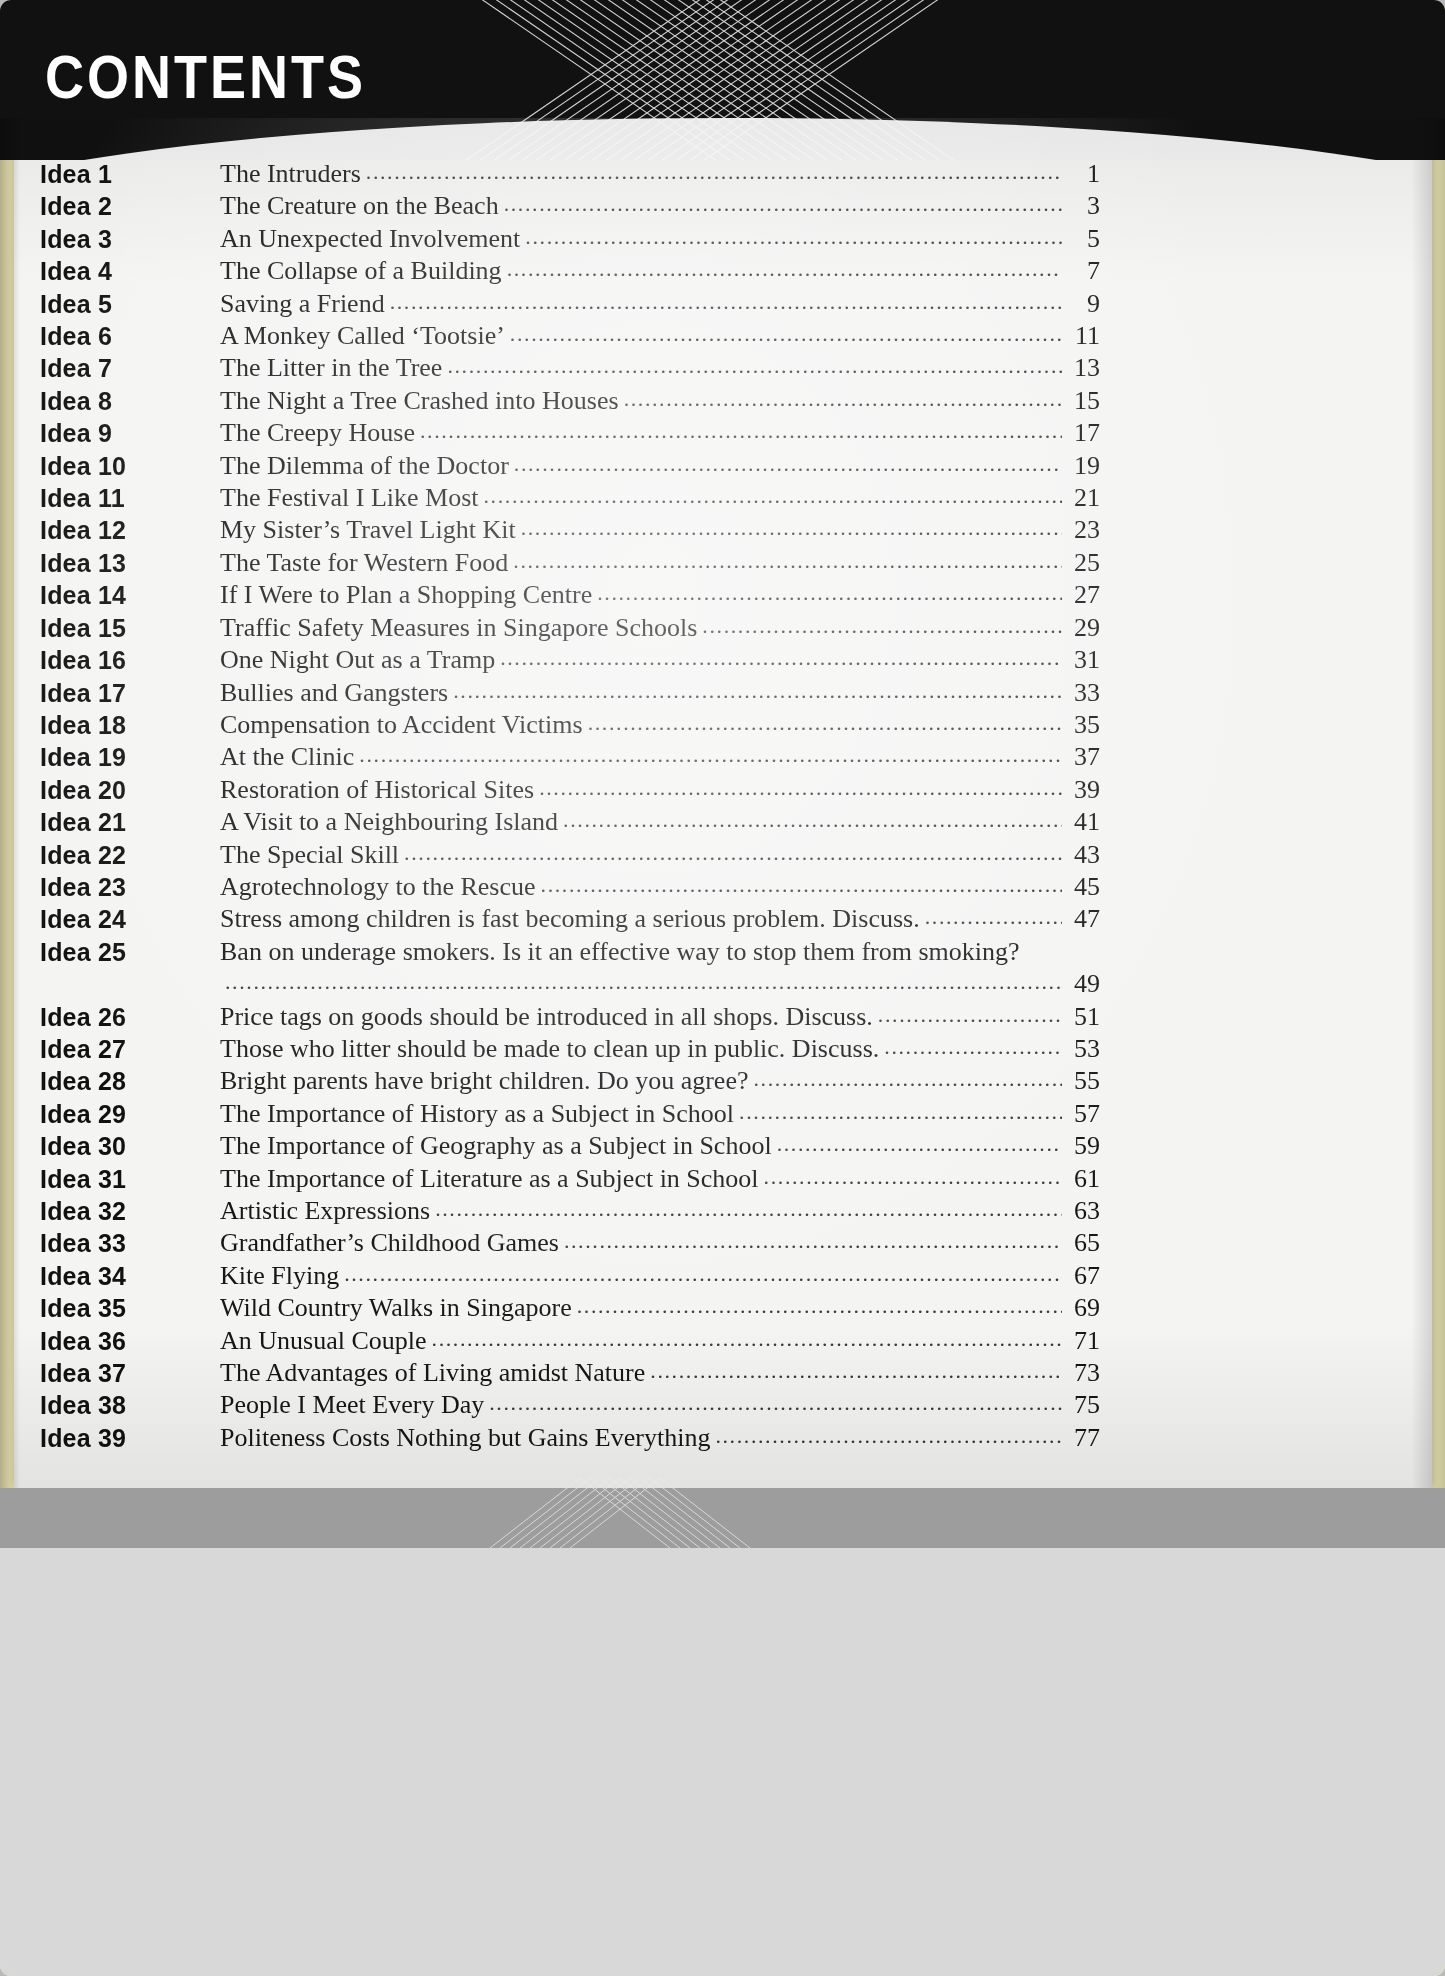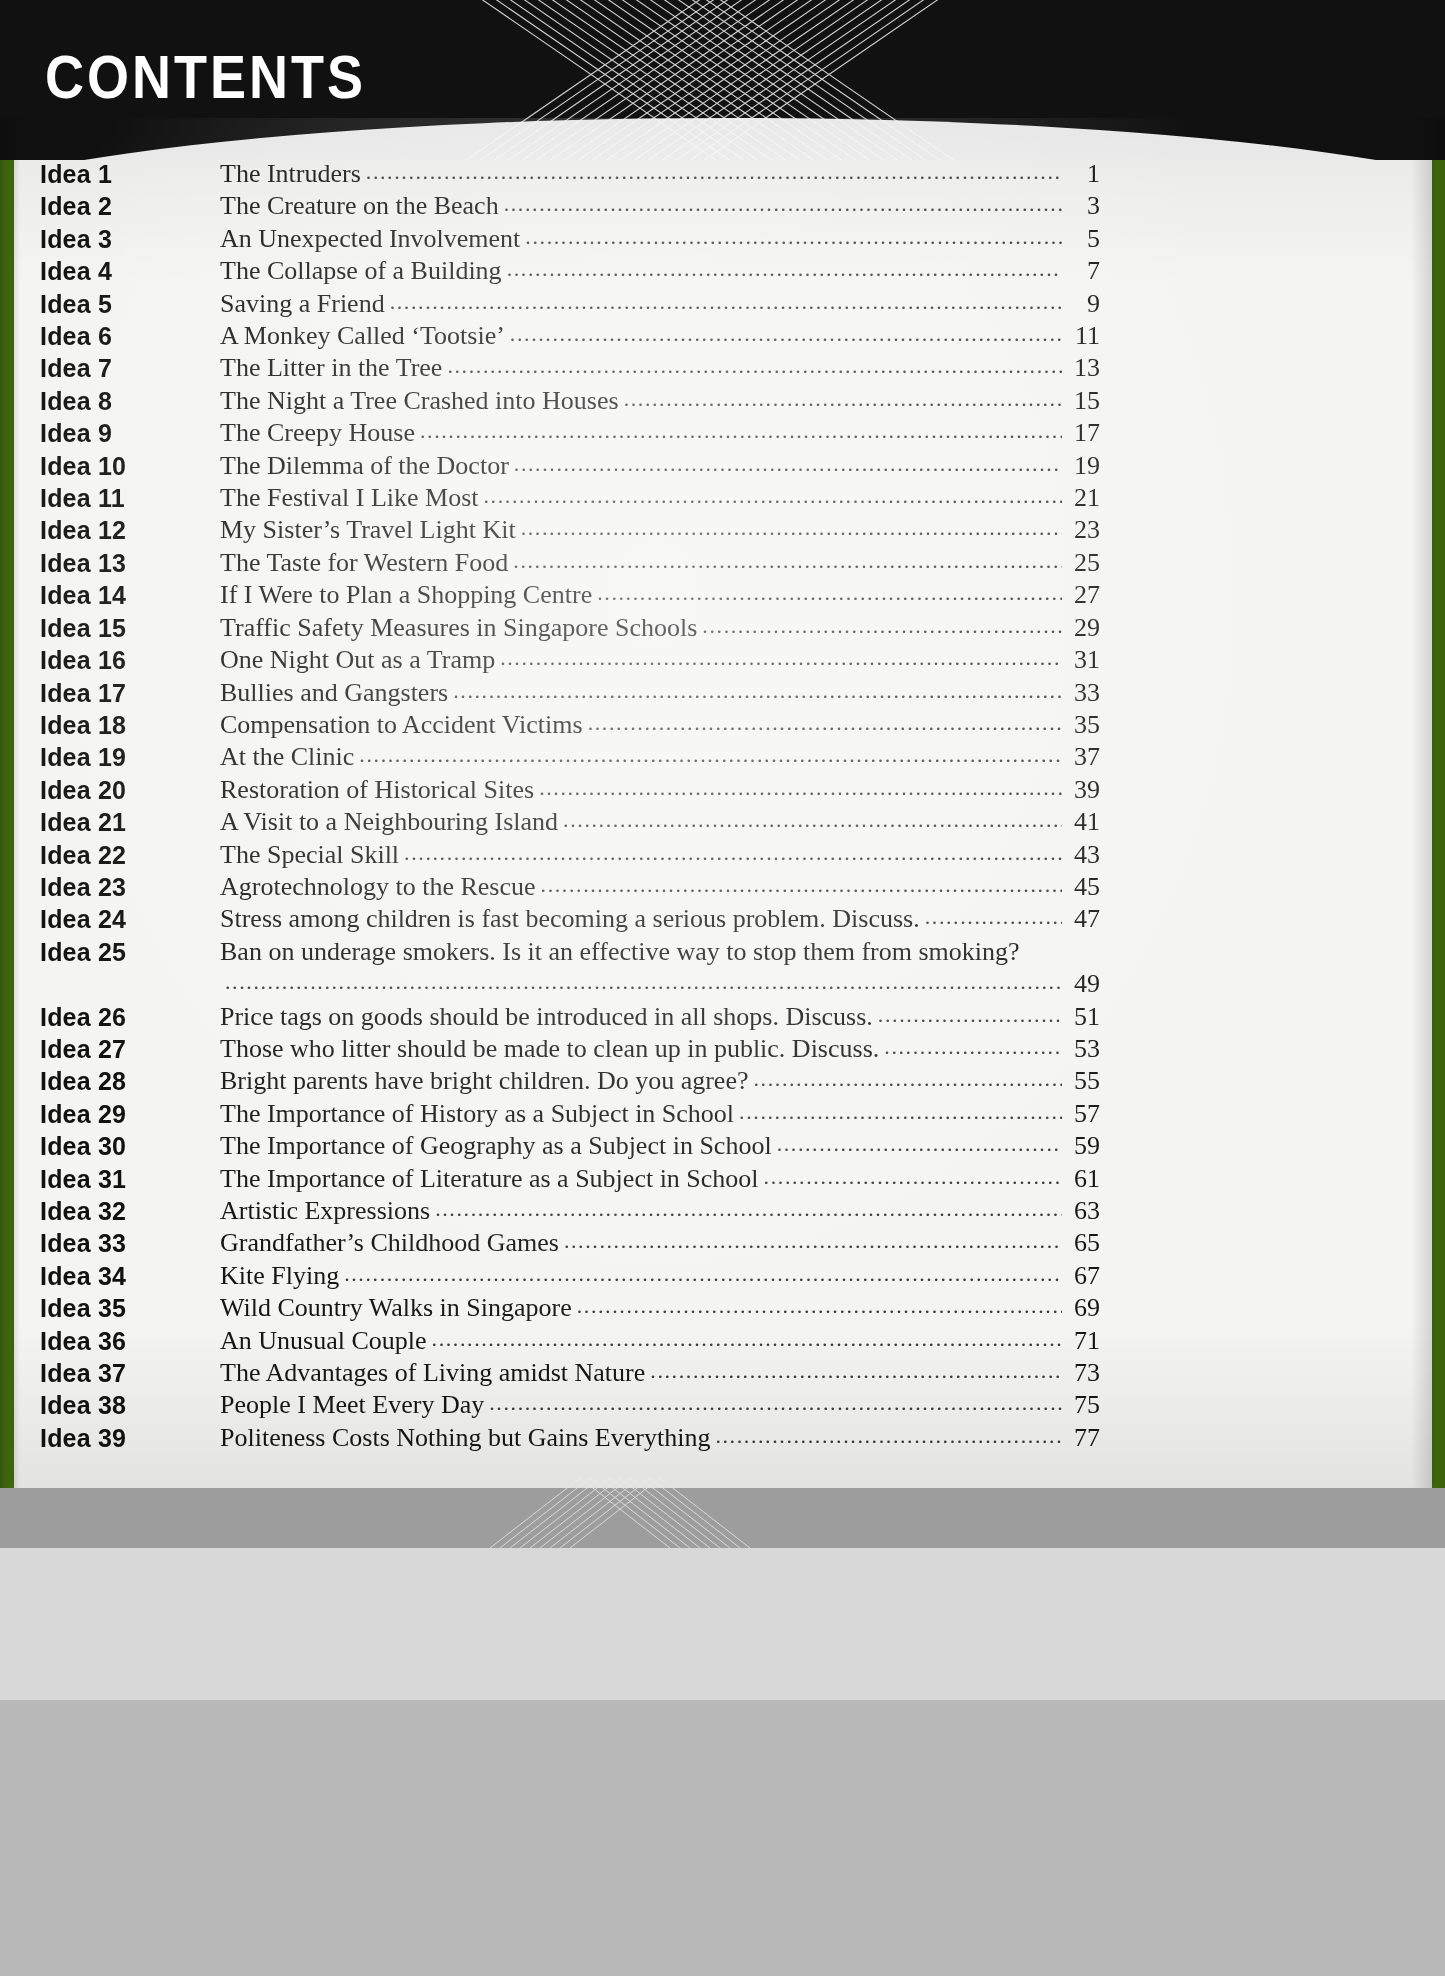--- a/index.html
+++ b/index.html
@@ -12,23 +12,24 @@
     font-family: "Liberation Serif", "DejaVu Serif", serif;
     overflow: hidden;
     position: relative;
   }
 
   
   .page {
     position: absolute;
     left: 0; top: 0;
     width: 1445px;
-    height: 1700px;
-    background: #4d7c0f;
+    height: 1976px;
+    background: #fef9c3;
     overflow: hidden;
+    border-radius: 11px;
   }
 
   
   .header-band {
     position: absolute;
     left: 0; top: 0;
     width: 1445px;
     height: 160px;
     background: #111111;
     overflow: hidden;

